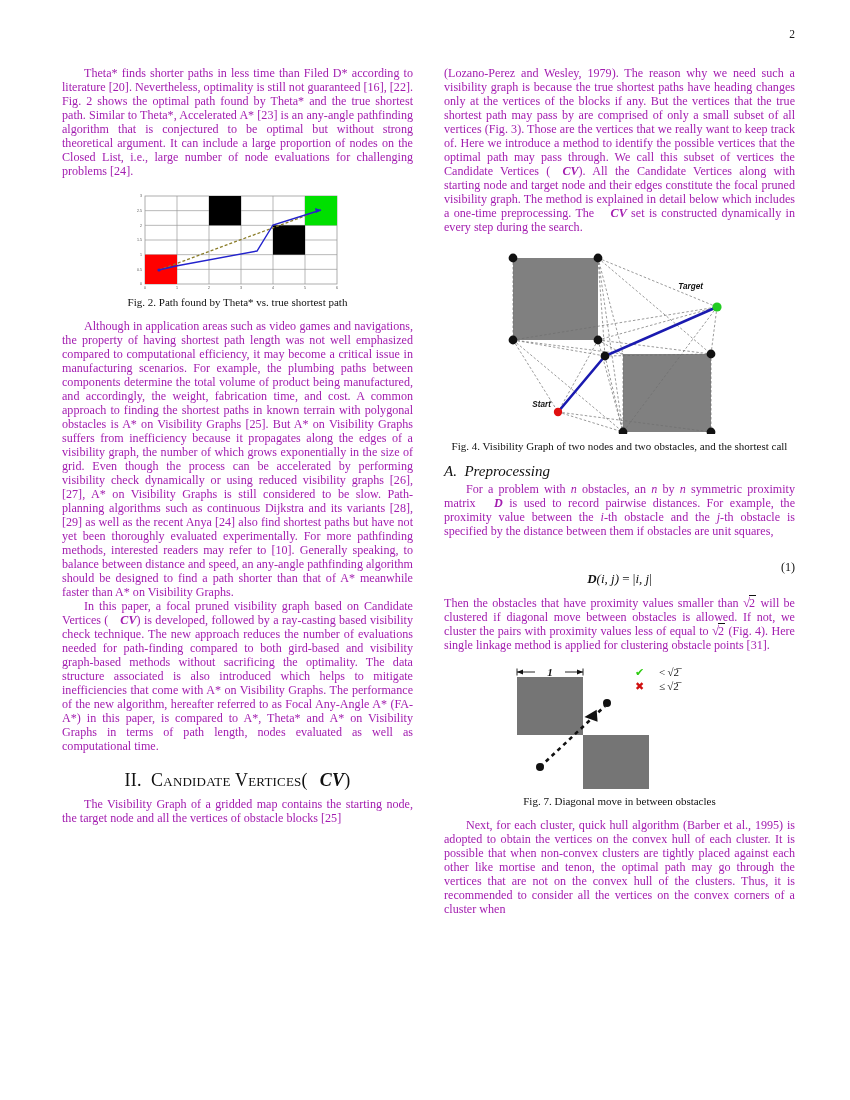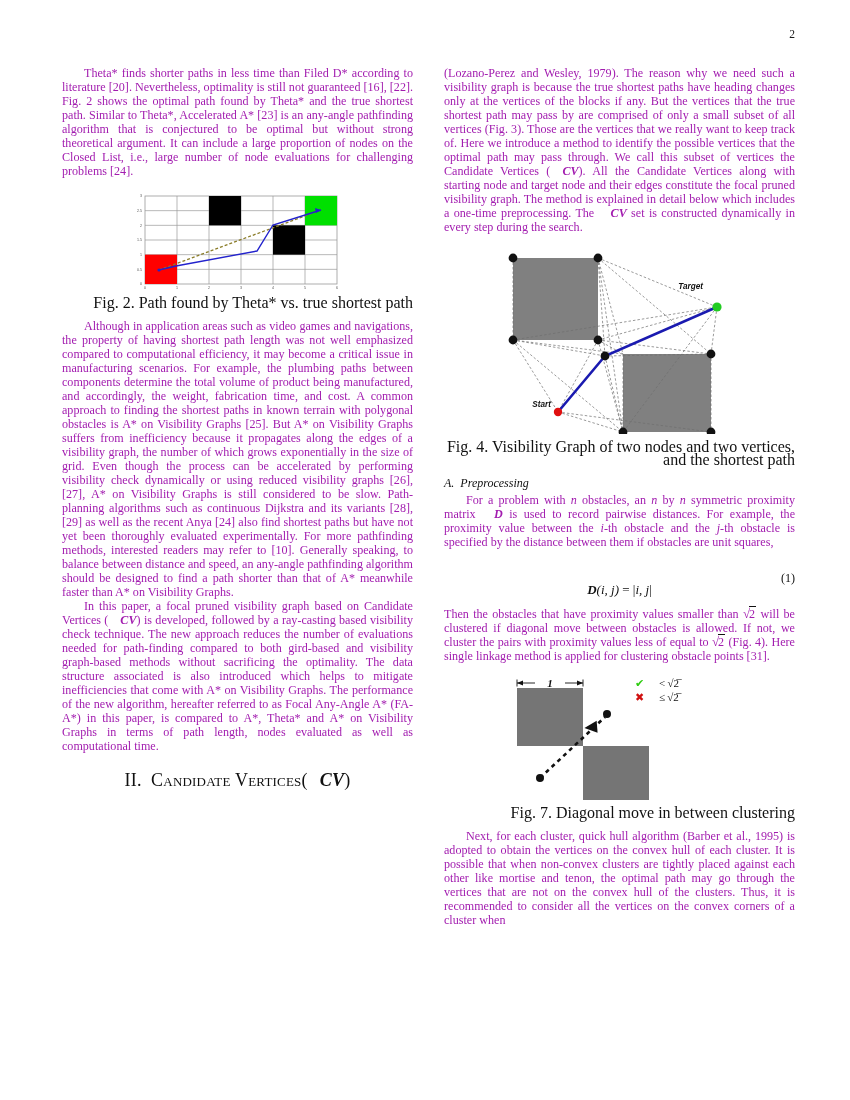--- a/index.html
+++ b/index.html
@@ -39,29 +39,29 @@
   p.body.noindent { text-indent: 0; }
   .sechead {
     text-align:center;
     font-size: 18px;
     margin: 17px 0 6px 0;
     font-variant: small-caps;
     letter-spacing: .2px;
   }
   .sechead .rn { font-variant: normal; }
   .subhead {
-    font-size: 12px;
+    font-size: 15px;
     font-style: italic;
     margin: 4px 0 2px 0;
     text-indent: 0;
   }
   .subhead .lbl { font-style: italic; }
   .caption {
-    font-size: 16px;
-    text-align:right;
+    font-size: 11px;
+    text-align:center;
     margin: 6px 0 10px 0;
     line-height: 13px;
     color:#111;
   }
   .caption .fignum { }
   .bold-i { font-weight:bold; font-style:italic;padding-left:12px; }
   .ital { font-style: italic; }
 
   
   .fig2wrap { margin: 14px 0 0 0; display:flex; justify-content:center; }
@@ -159,20 +159,21 @@
         <span class="fignum">Fig. 2.</span>
         <span>Path found by Theta* vs. true shortest path</span>
       </div>
 
       <p class="body">Although in application areas such as video games and navigations, the property of having shortest path length was not well emphasized compared to computational efficiency, it may become a critical issue in manufacturing scenarios.  For example, the plumbing paths between components determine the total volume of product being manufactured, and accordingly, the weight, fabrication time, and cost.  A common approach to finding the shortest paths in known terrain with polygonal obstacles is A* on Visibility Graphs [25].  But A* on Visibility Graphs suffers from inefficiency because it propagates along the edges of a visibility graph, the number of which grows exponentially in the size of grid.  Even though the process can be accelerated by performing visibility check dynamically or using reduced visibility graphs [26], [27], A* on Visibility Graphs is still considered to be slow.  Path-planning algorithms such as continuous Dijkstra and its variants [28], [29] as well as the recent Anya [24] also find shortest paths but have not yet been thoroughly evaluated experimentally.  For more pathfinding methods, interested readers may refer to [10].  Generally speaking, to balance between distance and speed, an any-angle pathfinding algorithm should be designed to find a path shorter than that of A* meanwhile faster than A* on Visibility Graphs.</p>
 
       <p class="body"><span>In this paper, a focal pruned visibility graph based on Candidate Vertices (</span><span class="bold-i">CV</span><span>) is developed, followed by a ray-casting based visibility check technique.  The new approach reduces the number of evaluations needed for path-finding compared to both gird-based and visibility graph-based methods without sacrificing the optimality.  The data structure associated is also introduced which helps to mitigate inefficiencies that come with A* on Visibility Graphs.  The performance of the new algorithm, hereafter referred to as Focal Any-Angle A* (FA-A*) in this paper, is compared to A*, Theta* and A* on Visibility Graphs in terms of path length, nodes evaluated as well as computational time.</span></p>
 
       <div class="sechead"><span class="rn">II.</span>&nbsp;&nbsp;<span>Candidate Vertices</span><span class="rn">(</span><span class="rn bold-i">CV</span><span class="rn">)</span></div>
 
+      <p class="body">The Visibility Graph of a gridded map contains the starting node, the target node and all the vertices of obstacle blocks [25]</p>
 
     </div>
 
     <div class="col">
 
       <p class="body noindent"><span>(Lozano-Perez and Wesley, 1979).  The reason why we need such a visibility graph is because the true shortest paths have heading changes only at the vertices of the blocks if any.  But the vertices that the true shortest path may pass by are comprised of only a small subset of all vertices (Fig. 3).  Those are the vertices that we really want to keep track of.  Here we introduce a method to identify the possible vertices that the optimal path may pass through.  We call this subset of vertices the Candidate Vertices (</span><span class="bold-i">CV</span><span>).  All the Candidate Vertices along with starting node and target node and their edges constitute the focal pruned visibility graph.  The method is explained in detail below which includes a one-time preprocessing.  The </span><span class="bold-i">CV</span><span> set is constructed dynamically in every step during the search.</span></p>
 
       <div class="fig3wrap">
         <svg width="330" height="190" viewBox="0 0 330 190">
 
@@ -223,21 +224,21 @@
 
           <circle cx="103" cy="168" r="4.2" fill="#e01010"></circle>
           <circle cx="262" cy="63" r="4.6" fill="#22cc22"></circle>
 
           <text x="96" y="163" text-anchor="end" font-family="Liberation Sans, sans-serif" font-size="8.2" font-weight="bold" font-style="italic" fill="#111">Start</text>
           <text x="248" y="45" text-anchor="end" font-family="Liberation Sans, sans-serif" font-size="8.2" font-weight="bold" font-style="italic" fill="#111">Target</text>
         </svg>
       </div>
       <div class="caption">
         <span>Fig. 4.</span>
-        <span>Visibility Graph of two nodes and two vertices, and the shortest path</span>
+        <span>Visibility Graph of two nodes and two obstacles, and the shortest call</span>
       </div>
 
       <div class="subhead">
         <span class="lbl">A.</span>&nbsp;&nbsp;<span>Preprocessing</span>
       </div>
 
       <p class="body"><span>For a problem with </span><span class="ital">n</span><span> obstacles, an </span><span class="ital">n</span><span> by </span><span class="ital">n</span><span> symmetric proximity matrix </span><span class="bold-i">D</span><span> is used to record pairwise distances.  For example, the proximity value between the </span><span class="ital">i</span><span>-th obstacle and the </span><span class="ital">j</span><span>-th obstacle is specified by the distance between them if obstacles are unit squares,</span></p>
 
       <div class="eqrow">
         <span class="eq"><span class="bi">D</span><span class="it">(i, j)</span>&nbsp;<span>=</span>&nbsp;<span class="bars">|</span><span class="it">i, j</span><span class="bars">|</span></span>
@@ -268,20 +269,20 @@
           <polygon points="100,45 91,56 105,56" fill="#111" transform="rotate(20 99 50)"></polygon>
 
           <text x="140" y="12" font-family="DejaVu Sans, sans-serif" font-size="11" font-weight="bold" fill="#2ecc11">✔</text>
           <text x="164" y="12" font-family="Liberation Serif, serif" font-size="11" fill="#111">&lt; √2̅</text>
           <text x="140" y="26" font-family="DejaVu Sans, sans-serif" font-size="11" font-weight="bold" fill="#d01010">✖</text>
           <text x="164" y="26" font-family="Liberation Serif, serif" font-size="11" fill="#111">≤ √2̅</text>
         </svg>
       </div>
       <div class="caption">
         <span>Fig. 7.</span>
-        <span>Diagonal move in between clustering</span>
+        <span>Diagonal move in between obstacles</span>
       </div>
 
       <p class="body">Next, for each cluster, quick hull algorithm (Barber et al., 1995) is adopted to obtain the vertices on the convex hull of each cluster.  It is possible that when non-convex clusters are tightly placed against each other like mortise and tenon, the optimal path may go through the vertices that are not on the convex hull of the clusters.  Thus, it is recommended to consider all the vertices on the convex corners of a cluster when</p>
 
     </div>
   </div>
 </div>
 
 </body></html>

